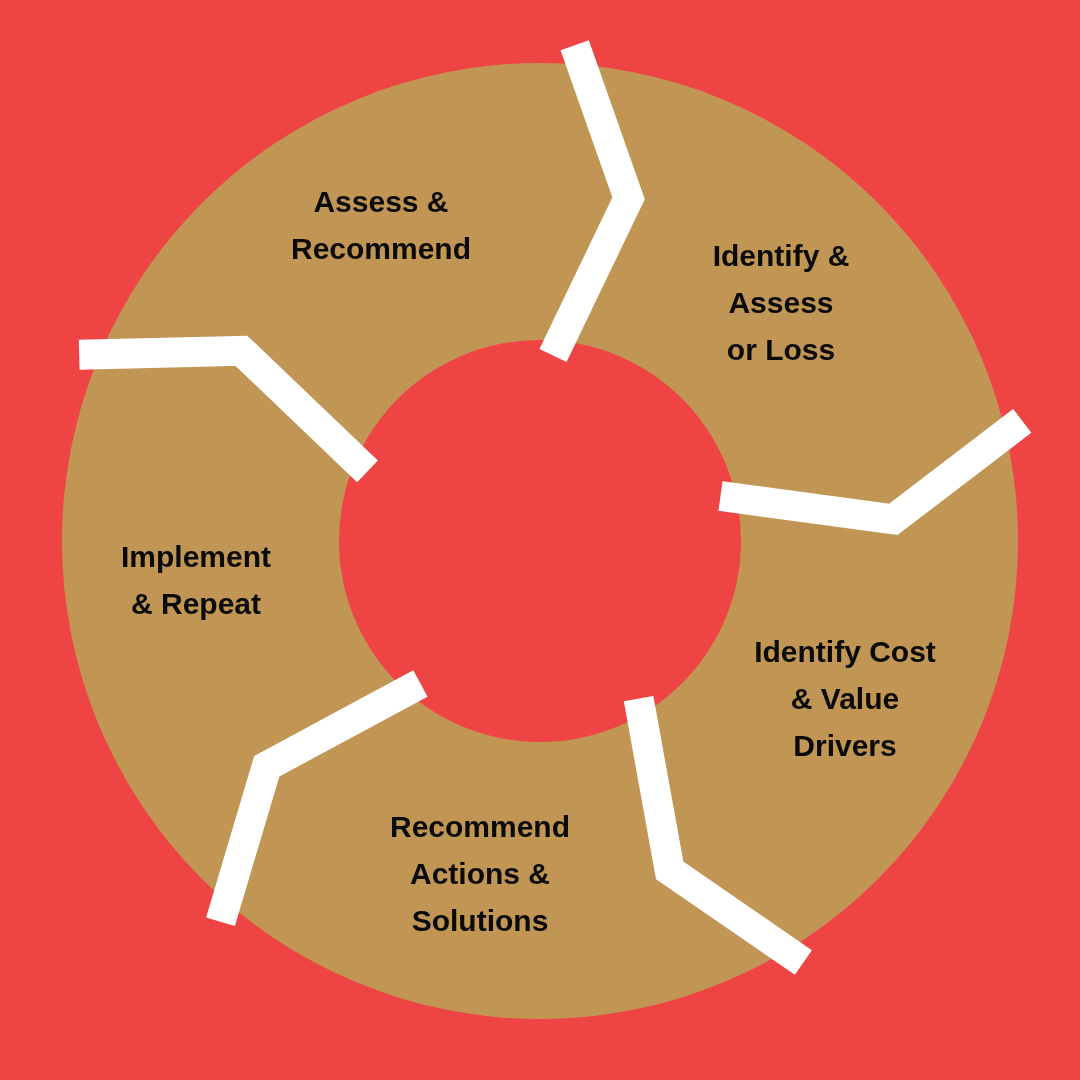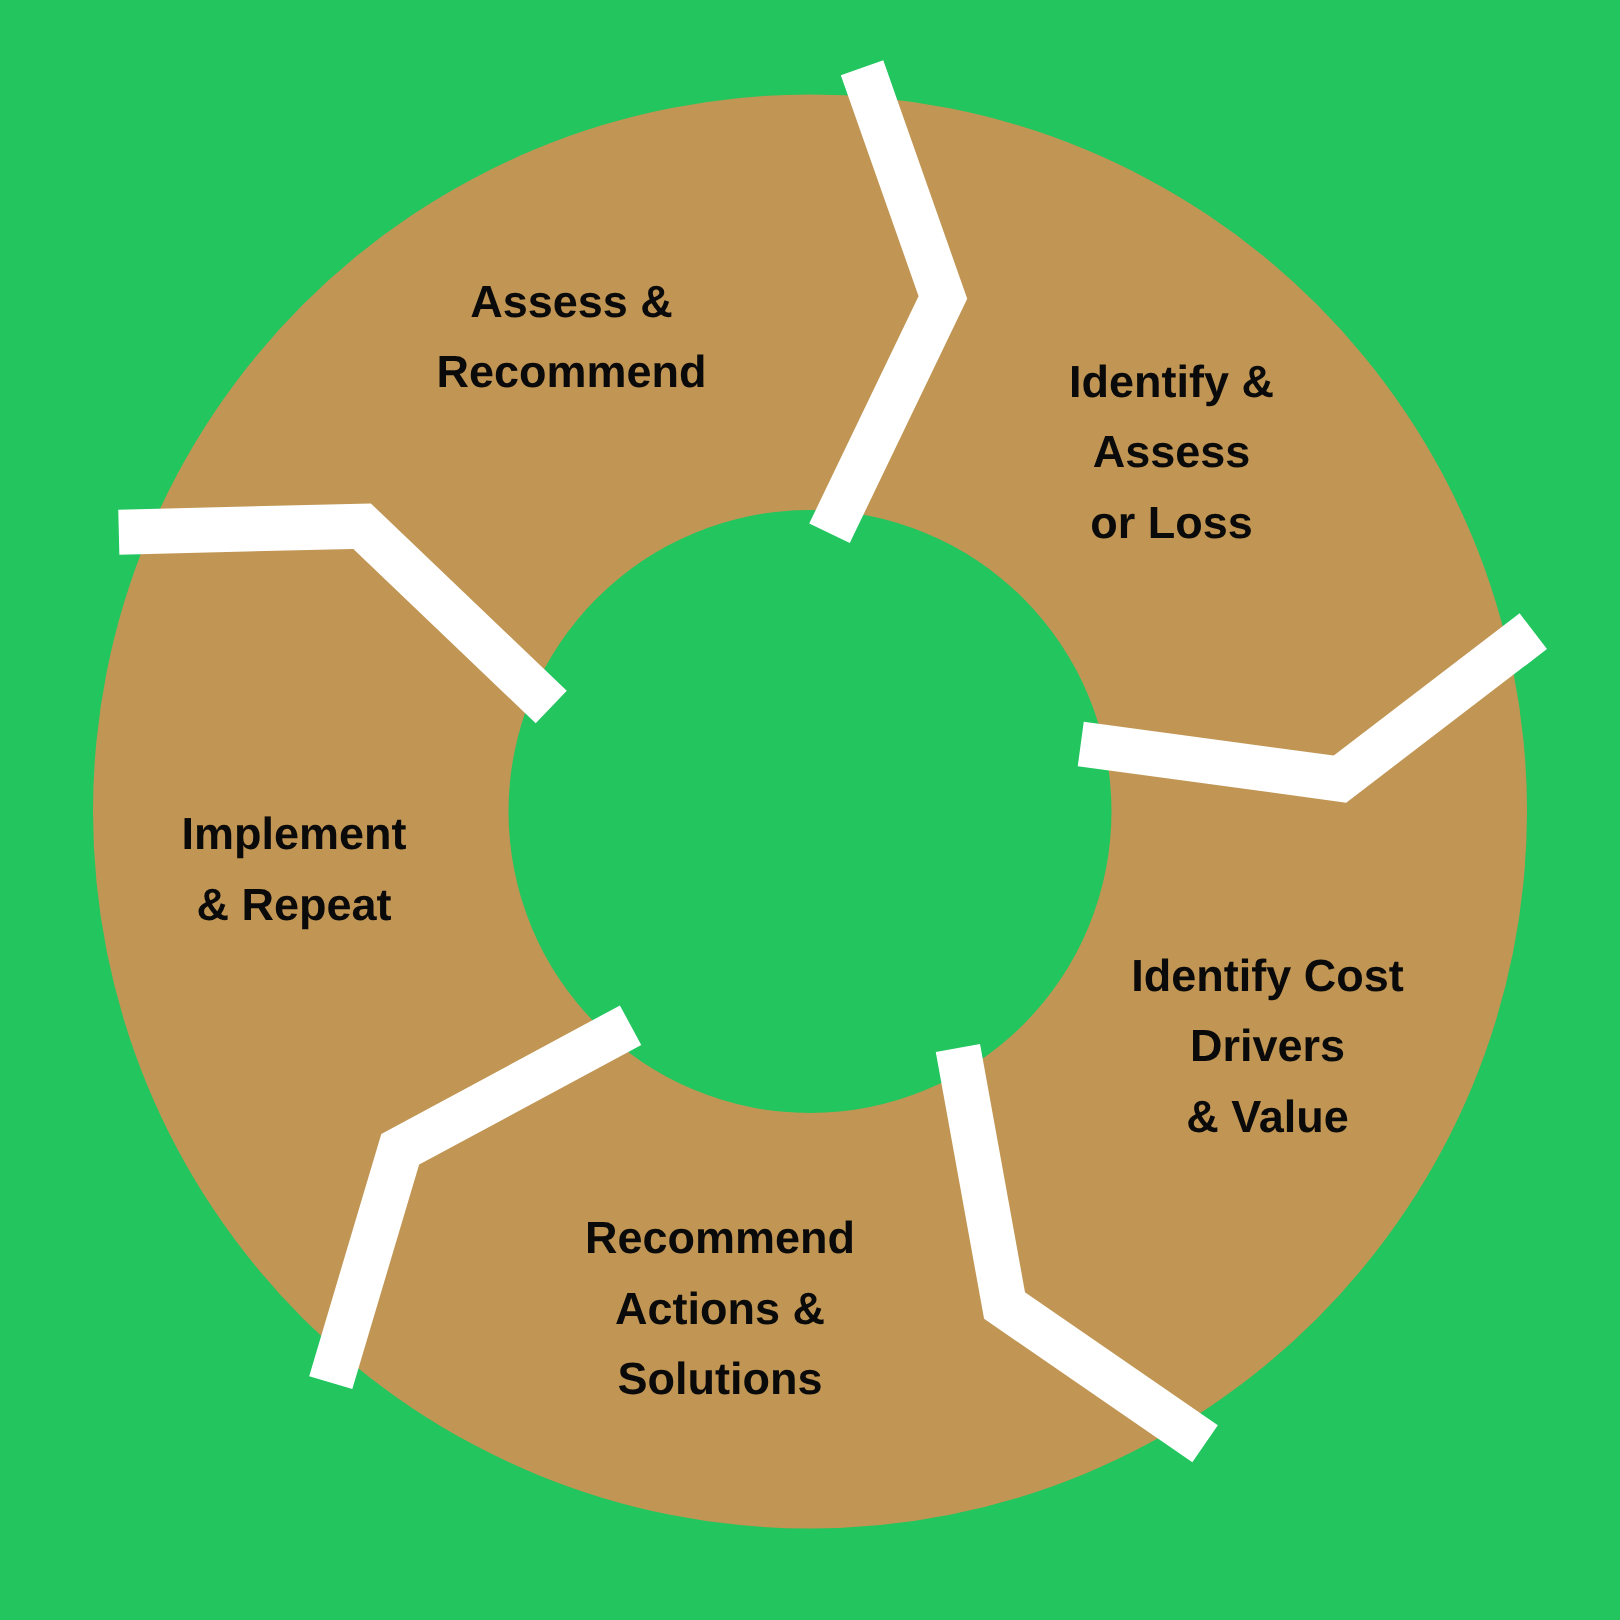--- a/index.html
+++ b/index.html
@@ -10,21 +10,21 @@
   body {
     width: 1080px;
     height: 1080px;
     font-family: "Liberation Sans", sans-serif;
   }
   .stage {
     position: relative;
     width: 1080px;
     height: 1080px;
     overflow: hidden;
-    background: #22c55e;
+    background: #ef4444;
   }
   .stage svg {
     position: absolute;
     left: 0;
     top: 0;
   }
   .seg-label {
     position: absolute;
     transform: translate(-50%, -50%);
     text-align: center;
@@ -55,22 +55,22 @@
   </div>
 
   <div class="seg-label" style="left:781px; top:302px">
     <div>Identify &amp;</div>
     <div>Assess</div>
     <div>or Loss</div>
   </div>
 
   <div class="seg-label" style="left:845px; top:698px">
     <div>Identify Cost</div>
+    <div>&amp; Value</div>
     <div>Drivers</div>
-    <div>&amp; Value</div>
   </div>
 
   <div class="seg-label" style="left:480px; top:873px">
     <div>Recommend</div>
     <div>Actions &amp;</div>
     <div>Solutions</div>
   </div>
 
   <div class="seg-label" style="left:196px; top:580px">
     <div>Implement</div>

